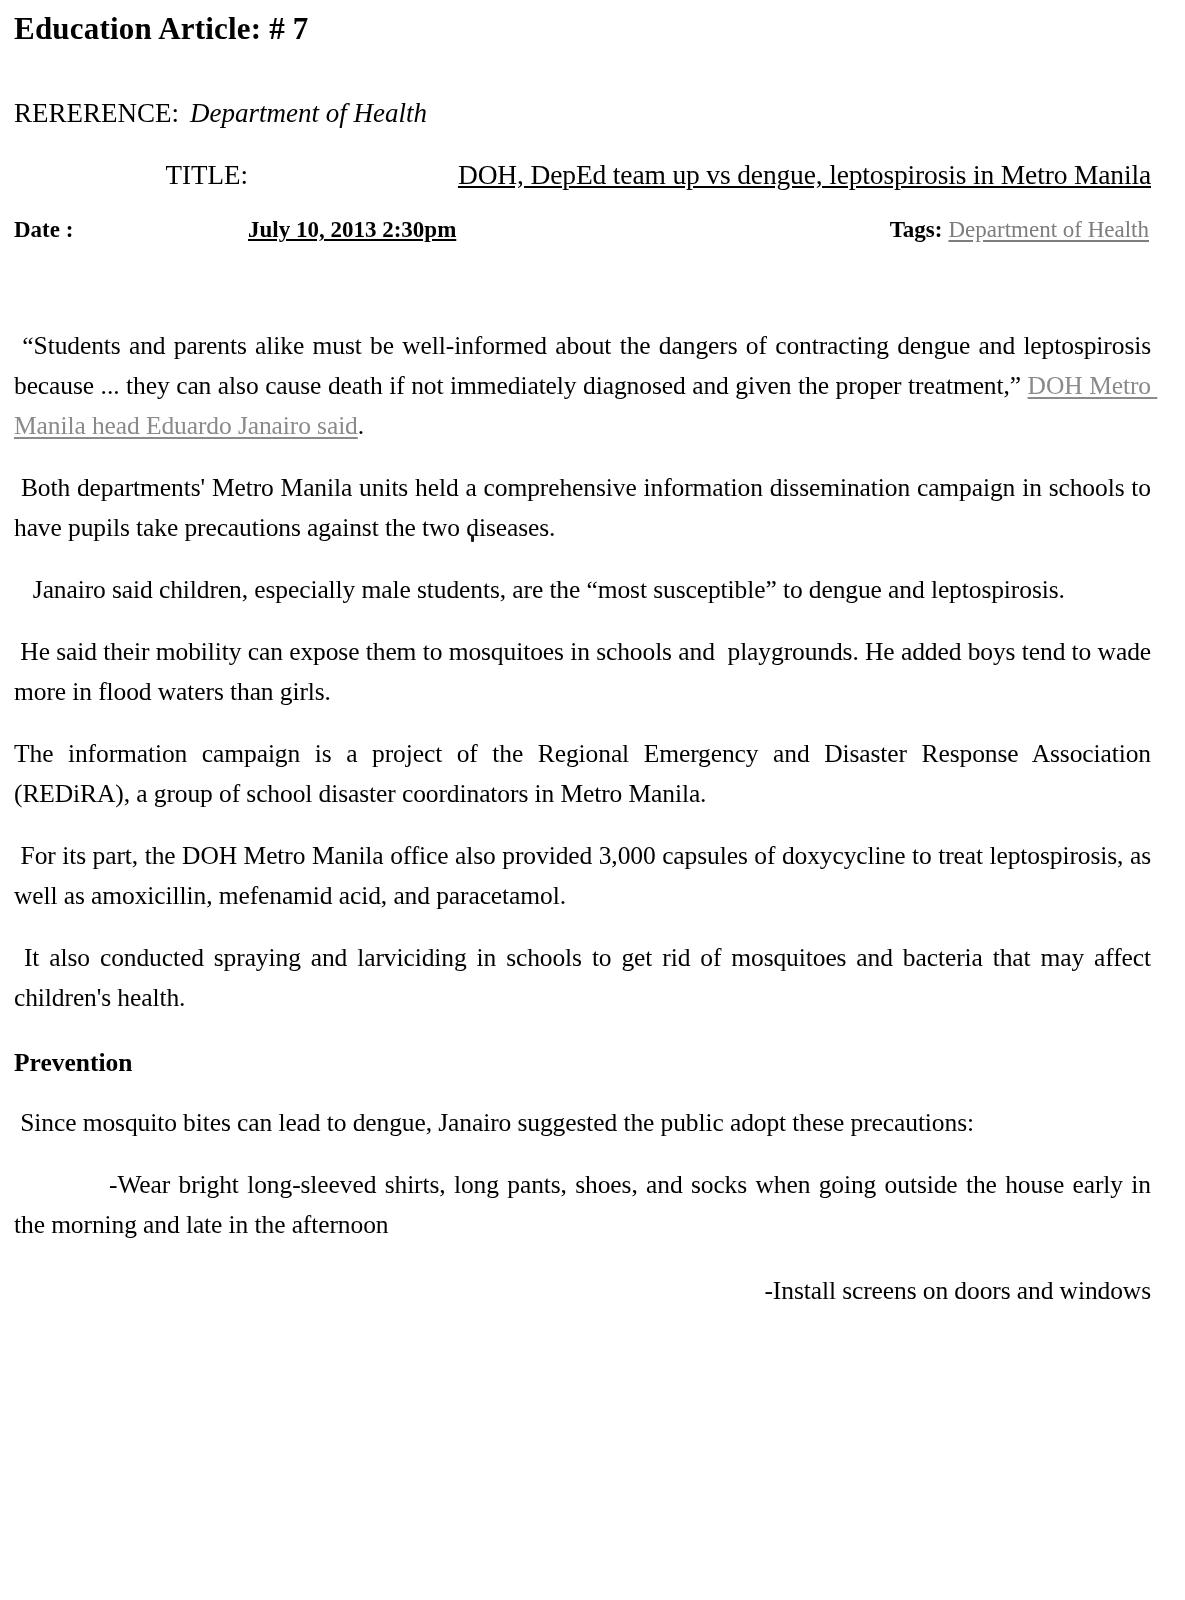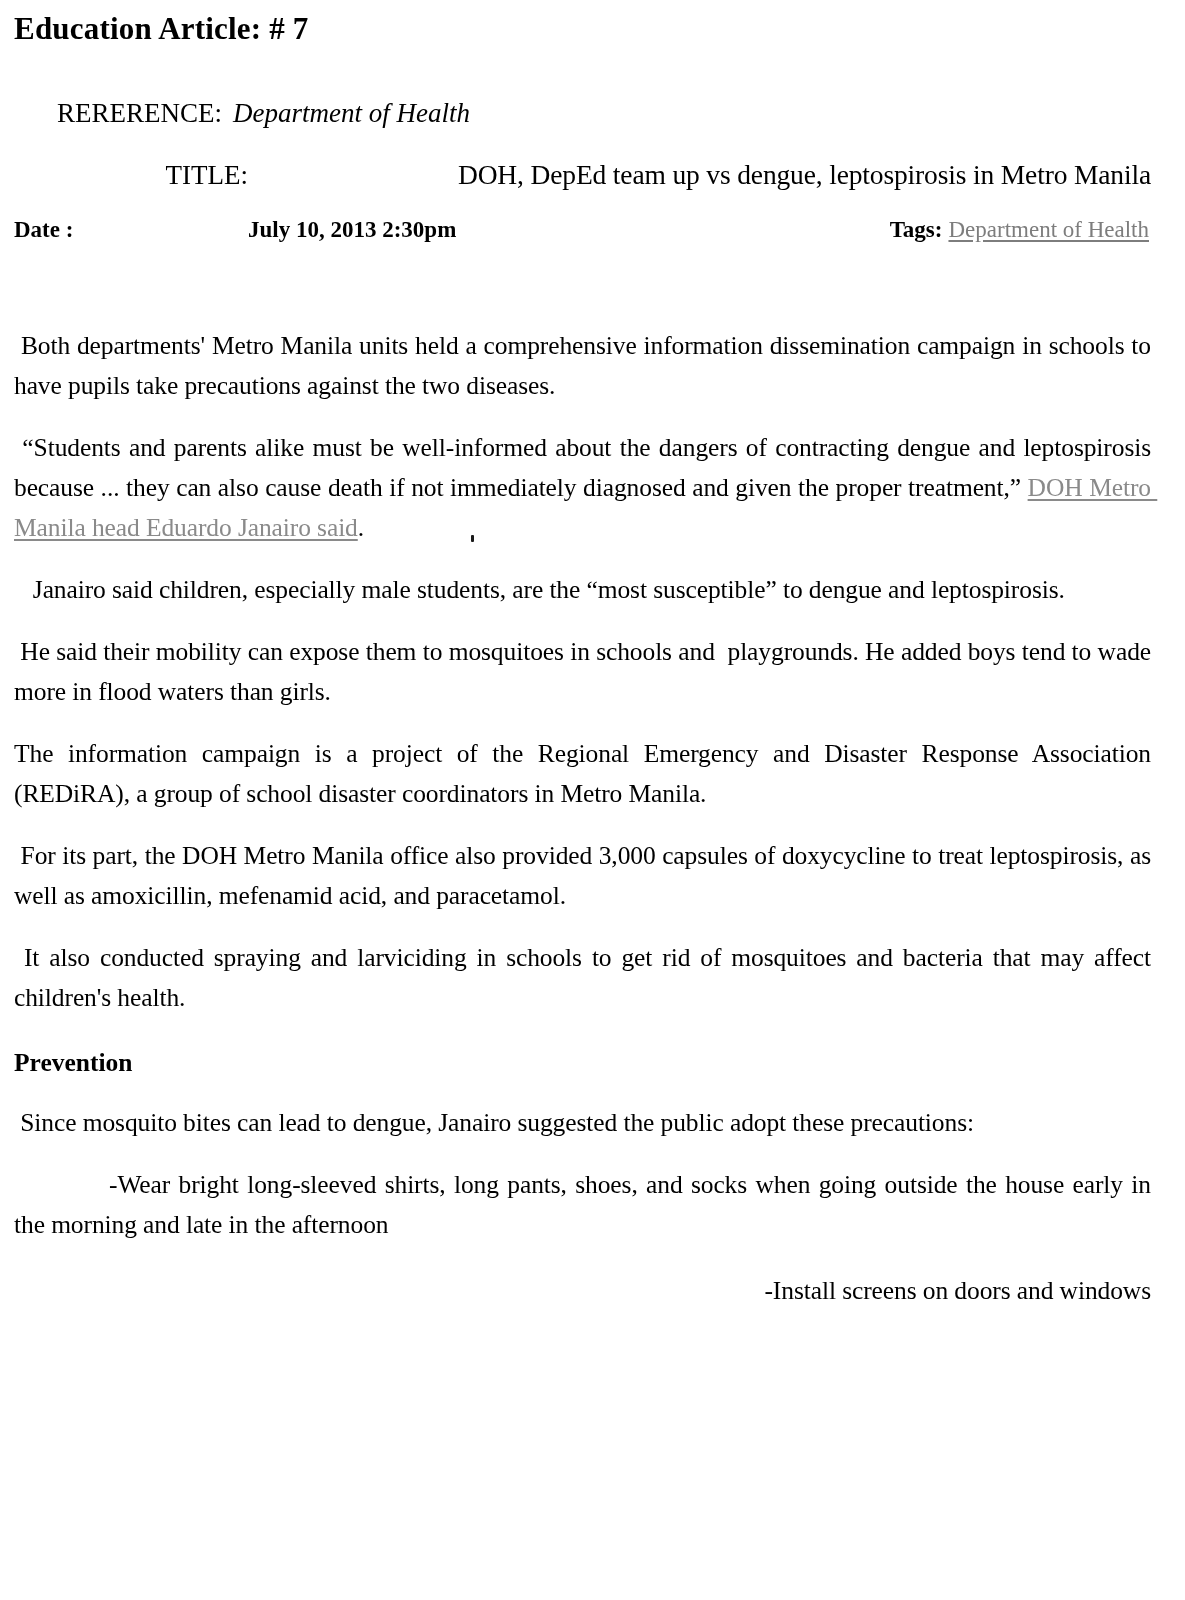--- a/index.html
+++ b/index.html
@@ -41,21 +41,21 @@
     margin: 0 0 0 0;
     padding-top: 4px;
   }
 
   .reference-line {
     margin-top: 52px;
     font-size: 27px;
     line-height: 1.15;
     white-space: nowrap;
   }
-  .reference-label { font-style: normal; margin-left: 43px; }
+  .reference-label { font-style: normal; }
   .reference-value {
     font-style: italic;
     margin-left: 11px;
   }
 
   .title-row {
     margin-top: 30px;
     display: flex;
     align-items: baseline;
     font-size: 27px;
@@ -63,38 +63,40 @@
     text-align: right;
   }
   .title-label {
     width: 234px;
     flex: 0 0 234px;
   }
   .title-value {
     flex: 1 1 auto;
     font-size: 27.5px;
     letter-spacing: -0.15px;
+    text-decoration: underline;
   }
 
   .date-row {
     margin-top: 26px;
     display: flex;
     align-items: baseline;
     font-size: 23px;
     line-height: 1.15;
     font-weight: bold;
   }
   .date-label {
     width: 234px;
     flex: 0 0 234px;
     font-weight: bold;
   }
   .date-value {
     flex: 0 0 auto;
     font-weight: bold;
+    text-decoration: underline;
   }
   .tags-block {
     margin-left: auto;
     white-space: nowrap;
     padding-right: 2px;
   }
   .tags-label { font-weight: bold; }
   .tags-link {
     font-weight: normal;
     color: #7d7d7d;
@@ -172,23 +174,23 @@
       <span class="date-label">Date :</span>
       <span class="date-value">July 10, 2013 2:30pm</span>
       <span class="tags-block">
         <span class="tags-label">Tags:</span><a class="tags-link" href="#">Department of Health</a>
       </span>
     </div>
 
     <div class="body">
 
 
+      <p class="para"><span> “Students and parents alike must be well-informed about the dangers of contracting dengue and leptospirosis because ... they can also cause death if not immediately diagnosed and given the proper treatment,” </span><a class="link-inline" href="#">DOH Metro Manila head Eduardo Janairo said</a><span>.</span></p>
+
       <p class="para"> Both departments' Metro Manila units held a comprehensive information dissemination campaign in schools to have pupils take precautions against the two diseases.</p>
-
-      <p class="para"><span> “Students and parents alike must be well-informed about the dangers of contracting dengue and leptospirosis because ... they can also cause death if not immediately diagnosed and given the proper treatment,” </span><a class="link-inline" href="#">DOH Metro Manila head Eduardo Janairo said</a><span>.</span></p>
 
       <p class="para">   Janairo said children, especially male students, are the “most susceptible” to dengue and leptospirosis.</p>
 
       <p class="para"> He said their mobility can expose them to mosquitoes in schools and  playgrounds. He added boys tend to wade more in flood waters than girls.</p>
 
       <p class="para">The information campaign is a project of the Regional Emergency and Disaster Response Association (REDiRA), a group of school disaster coordinators in Metro Manila.</p>
 
       <p class="para"> For its part, the DOH Metro Manila office also provided 3,000 capsules of doxycycline to treat leptospirosis, as well as amoxicillin, mefenamid acid, and paracetamol.</p>
 
       <p class="para"> It also conducted spraying and larviciding in schools to get rid of mosquitoes and bacteria that may affect children's health.</p>

